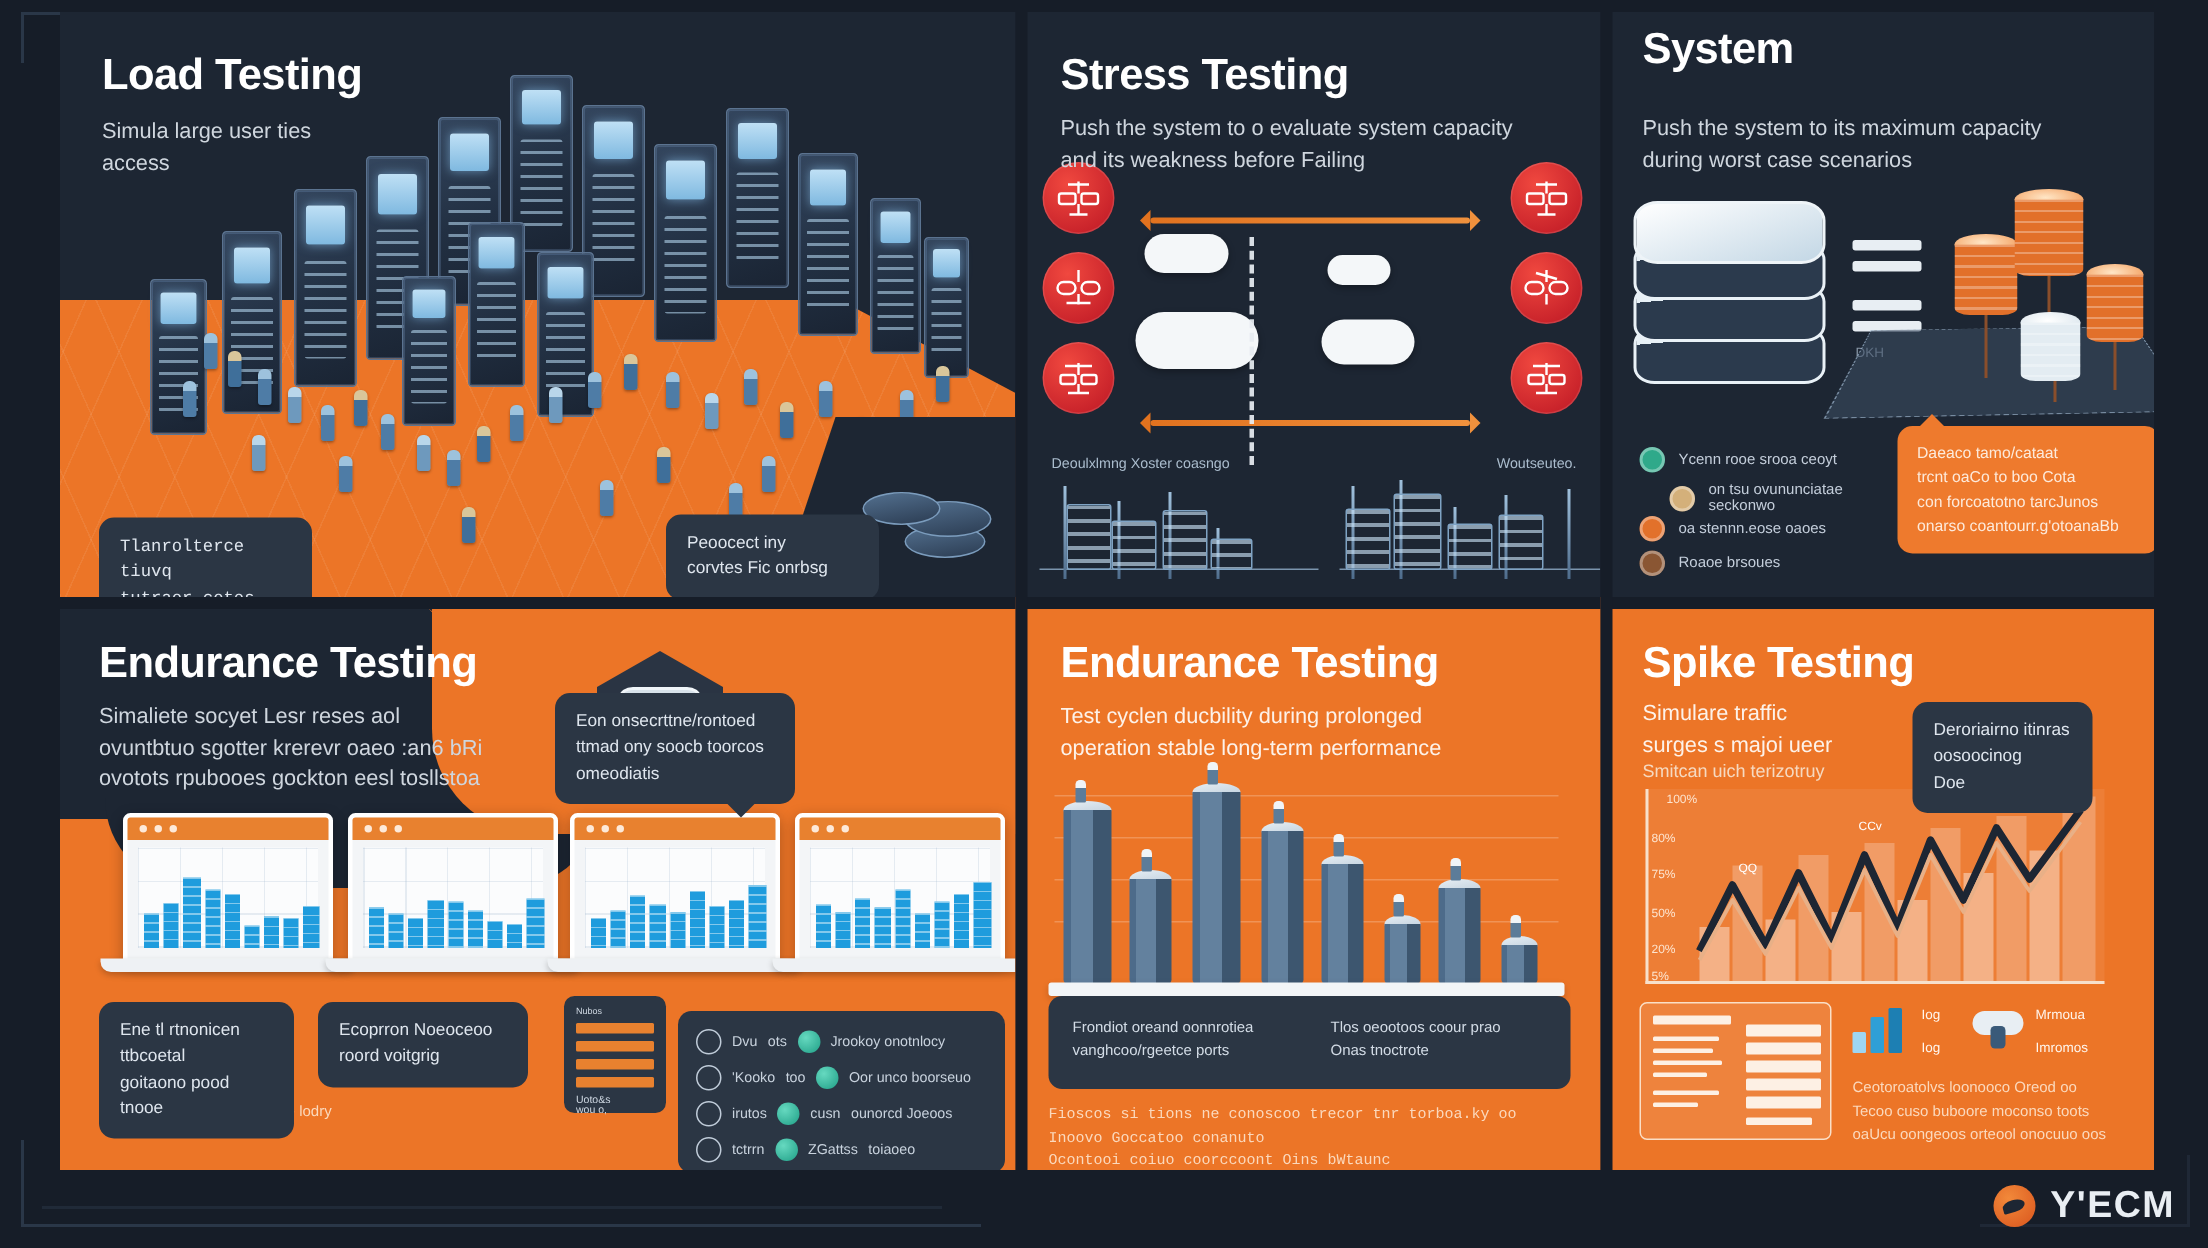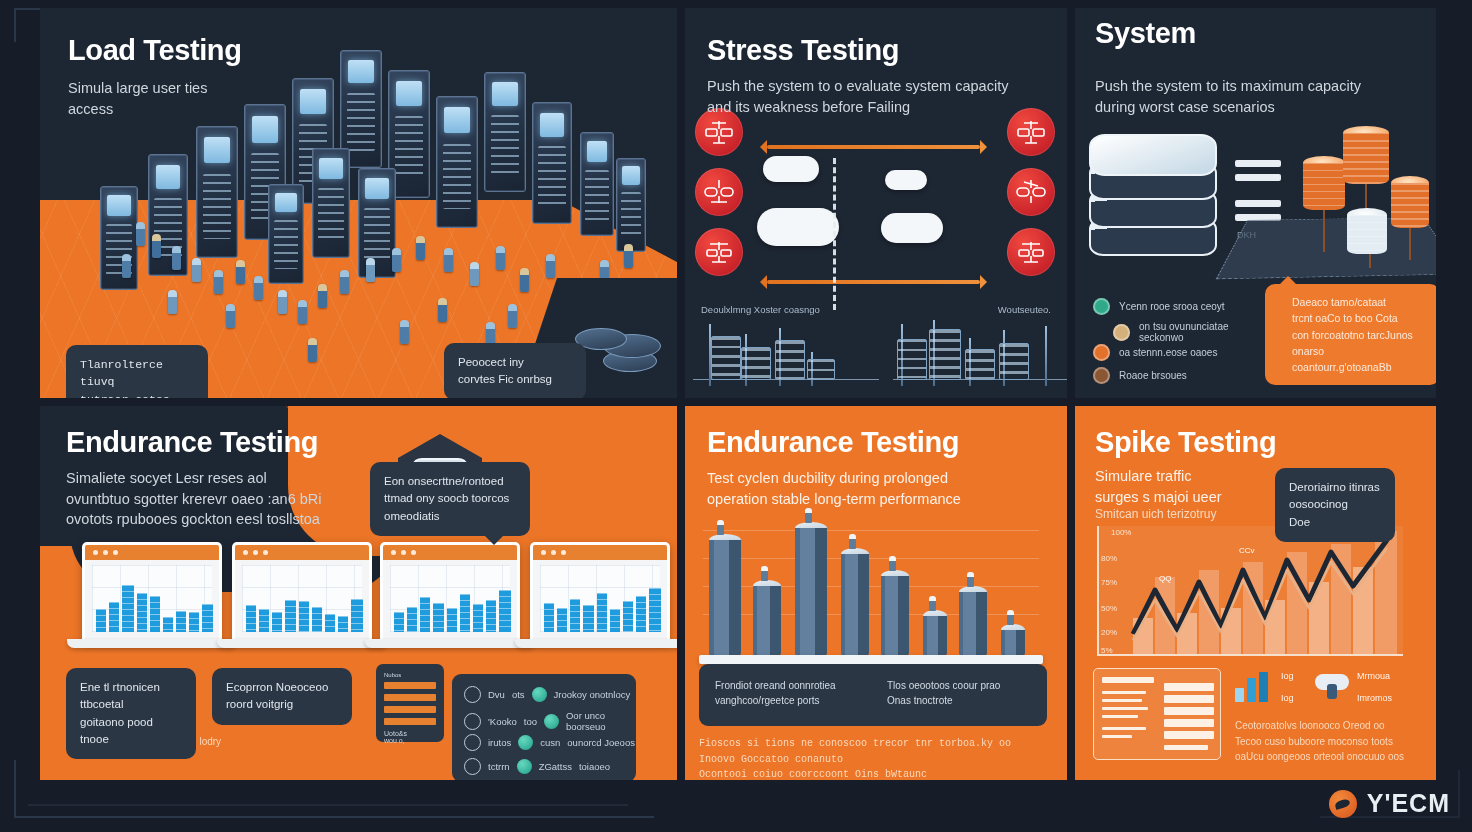--- a/index.html
+++ b/index.html
@@ -118,21 +118,21 @@
     font-size:11.5px; line-height:1.5;
     filter: blur(.3px);
   }
   .bubble.tail-br:after{
     content:""; position:absolute; right:26px; bottom:-9px;
     border:10px solid transparent; border-top-color:#2b3644; border-bottom:0;
   }
   .bubble-orange {
     position:absolute; z-index:40;
     background:#ee7a2d; color:#fdeadb;
-    border-radius:10px; padding:10px 27px;
+    border-radius:10px; padding:10px 13px;
     font-size:10.5px; line-height:1.55;
     filter: blur(.3px);
   }
   .bubble-orange.tail-tl:after{
     content:""; position:absolute; left:14px; top:-8px;
     border:9px solid transparent; border-bottom-color:#ee7a2d; border-top:0;
   }
 
   
   .rcircle{
@@ -733,21 +733,21 @@
       <div class="tiny-card" style="left:336px;top:258px;width:68px;height:78px;">
         <div style="font-size:6px;color:#cfd8e2;margin-bottom:4px;">Nubos</div>
         <div class="tiny-stripe"></div>
           <div class="tiny-stripe"></div>
         <div class="tiny-stripe"></div>
           <div class="tiny-stripe"></div>
         <div style="font-size:7px;color:#cfd8e2;">Uoto&amp;s</div>
         <div style="font-size:7px;color:#cfd8e2;">wou o,</div>
       </div>
 
-      <div class="dark-card" style="left:412px;top:268px;width:184px;height:108px;">
+      <div class="dark-card" style="left:412px;top:268px;width:218px;height:108px;">
         <div class="dc-row" style="left:12px;top:12px;">
           <span class="dc-ico"></span>
           <span>Dvu</span>
           <span>ots</span>
           <span class="dc-blob"></span>
           <span>Jrookoy onotnlocy</span>
         </div>
         <div class="dc-row" style="left:12px;top:36px;">
           <span class="dc-ico"></span>
           <span>'Kooko</span>

